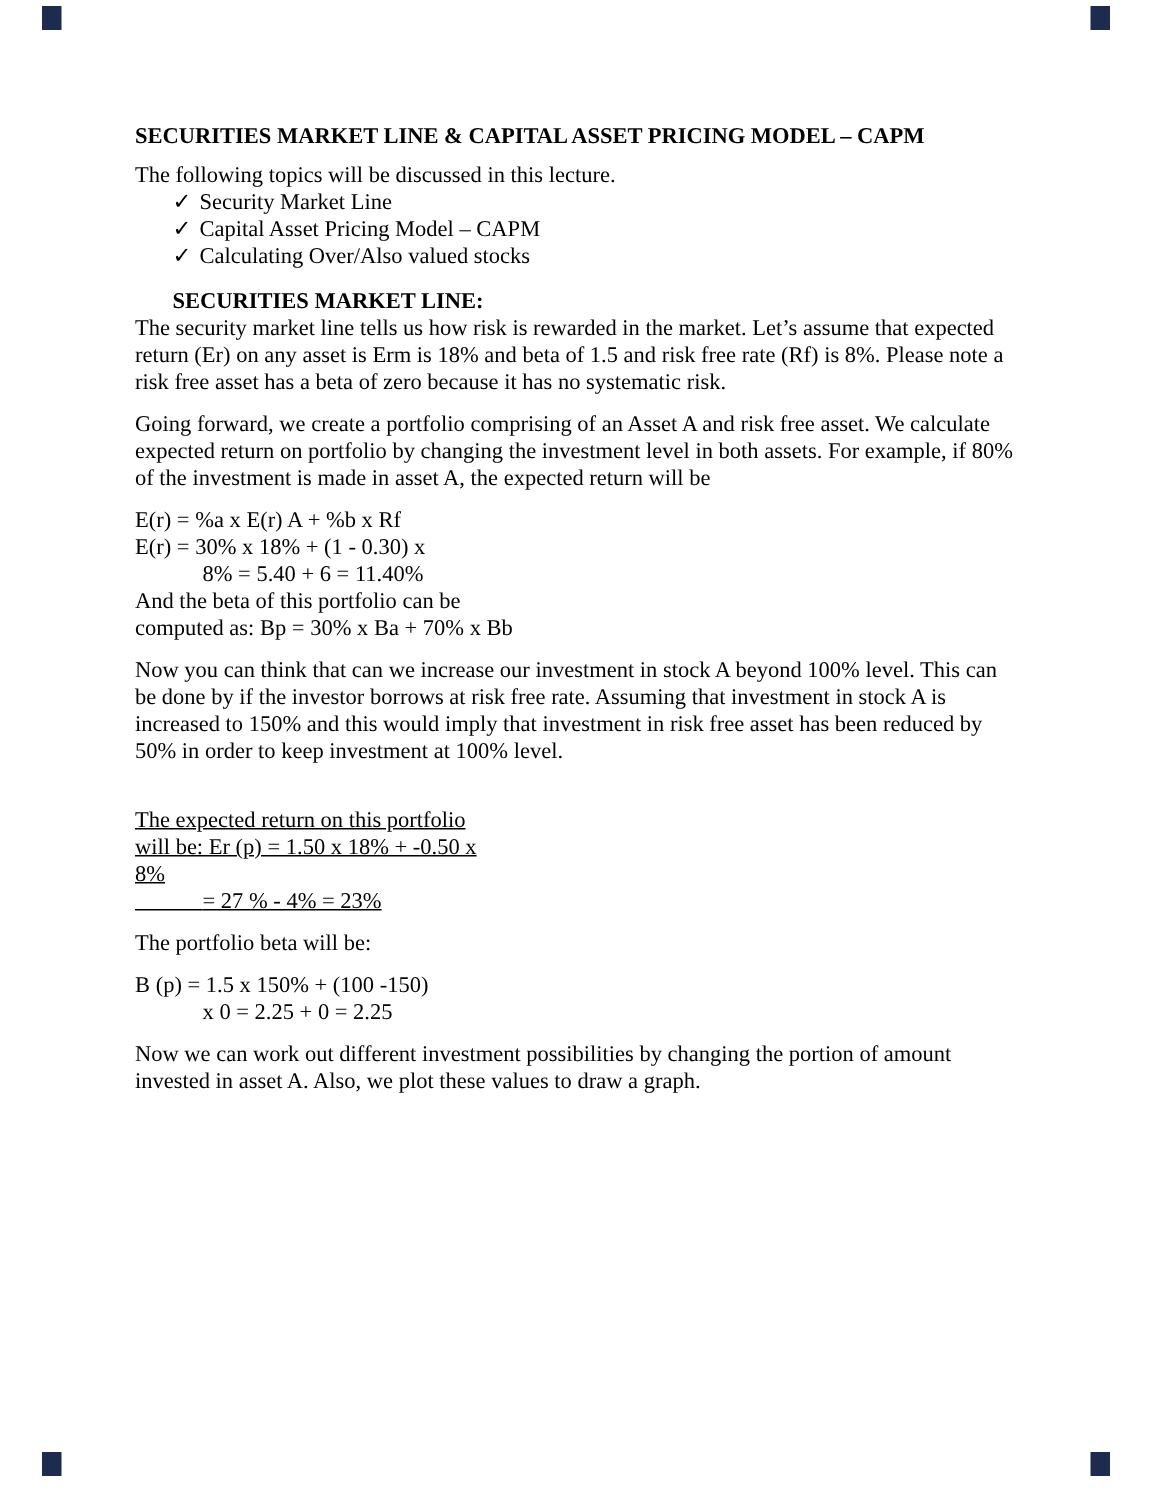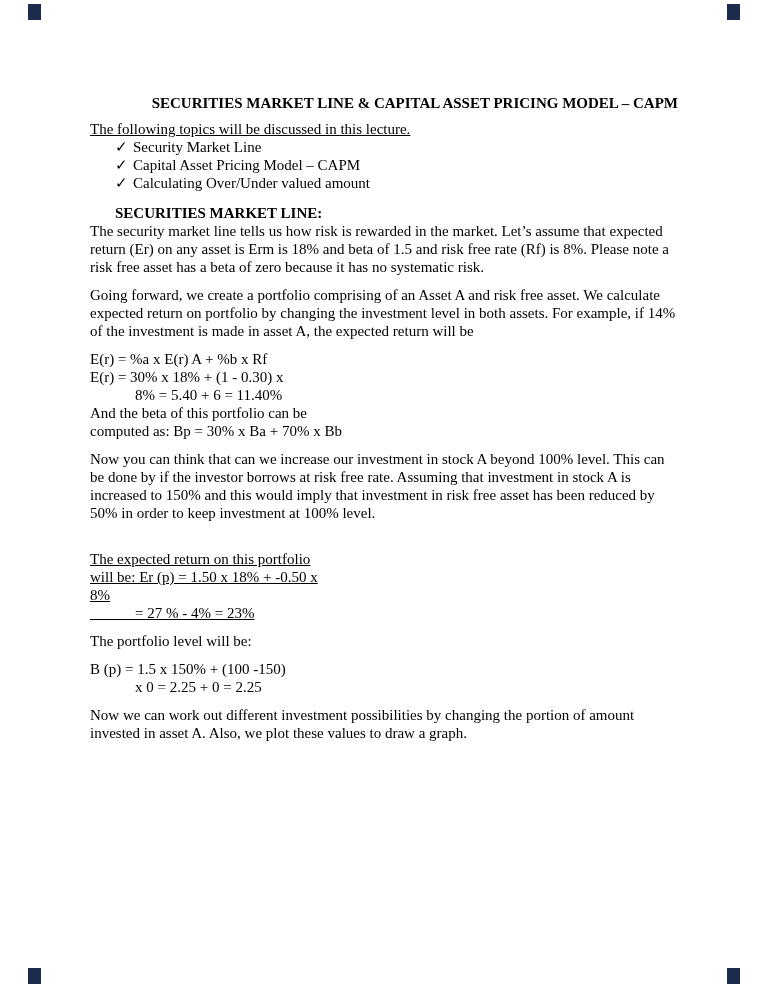--- a/index.html
+++ b/index.html
@@ -30,29 +30,28 @@
   .corner.br { right: 28px; bottom: 10px; }
 
   .content {
     position: absolute;
     left: 90px;
     right: 90px;
     top: 82px;
   }
   .title {
     font-weight: bold;
-    text-align: right;
-    margin: 12px 0 8px 0;
+    text-align: left;
+    margin: 0 0 8px 0;
   }
   .para {
     margin: 0 0 10px 0;
   }
   .para.tight {
     margin-bottom: 0;
-    text-decoration: underline;
   }
   .block {
     white-space: pre-wrap;
     margin: 0 0 10px 0;
   }
   .bullets {
     margin: 0 0 12px 0;
     padding-left: 25px;
   }
   .bullet {
@@ -93,45 +92,45 @@
       <div class="bullet">
         <span class="check">✓</span>
         <span>Security Market Line</span>
       </div>
       <div class="bullet">
         <span class="check">✓</span>
         <span>Capital Asset Pricing Model – CAPM</span>
       </div>
       <div class="bullet">
         <span class="check">✓</span>
-        <span>Calculating Over/Under valued amount</span>
+        <span>Calculating Over/Also valued stocks</span>
       </div>
     </div>
 
     <div class="section-heading">SECURITIES MARKET LINE:</div>
 
     <div class="para">The security market line tells us how risk is rewarded in the market. Let’s assume that expected return (Er) on any asset is Erm is 18% and beta of 1.5 and risk free rate (Rf) is 8%. Please note a risk free asset has a beta of zero because it has no systematic risk.</div>
 
-    <div class="para">Going forward, we create a portfolio comprising of an Asset A and risk free asset. We calculate expected return on portfolio by changing the investment level in both assets. For example, if 14% of the investment is made in asset A, the expected return will be</div>
+    <div class="para">Going forward, we create a portfolio comprising of an Asset A and risk free asset. We calculate expected return on portfolio by changing the investment level in both assets. For example, if 80% of the investment is made in asset A, the expected return will be</div>
 
     <div class="block">E(r) = %a x E(r) A + %b x Rf
 E(r) = 30% x 18% + (1 - 0.30) x
             8% = 5.40 + 6 = 11.40%
 And the beta of this portfolio can be
 computed as: Bp = 30% x Ba + 70% x Bb</div>
 
 
     <div class="para">Now you can think that can we increase our investment in stock A beyond 100% level. This can be done by if the investor borrows at risk free rate. Assuming that investment in stock A is increased to 150% and this would imply that investment in risk free asset has been reduced by 50% in order to keep investment at 100% level.</div>
 
     <div class="block gap-top">The expected return on this portfolio
 will be: Er (p) = 1.50 x 18% + -0.50 x
 8%
             = 27 % - 4% = 23%</div>
 
-    <div class="para">The portfolio level will be:</div>
+    <div class="para">The portfolio beta will be:</div>
 
     <div class="block">B (p) = 1.5 x 150% + (100 -150)
             x 0 = 2.25 + 0 = 2.25</div>
 
     <div class="para">Now we can work out different investment possibilities by changing the portion of amount invested in asset A. Also, we plot these values to draw a graph.</div>
 
   </div>
 </div>
 
 </body></html>

